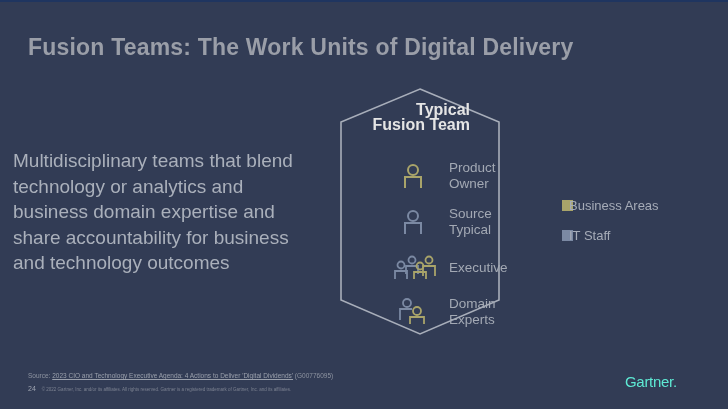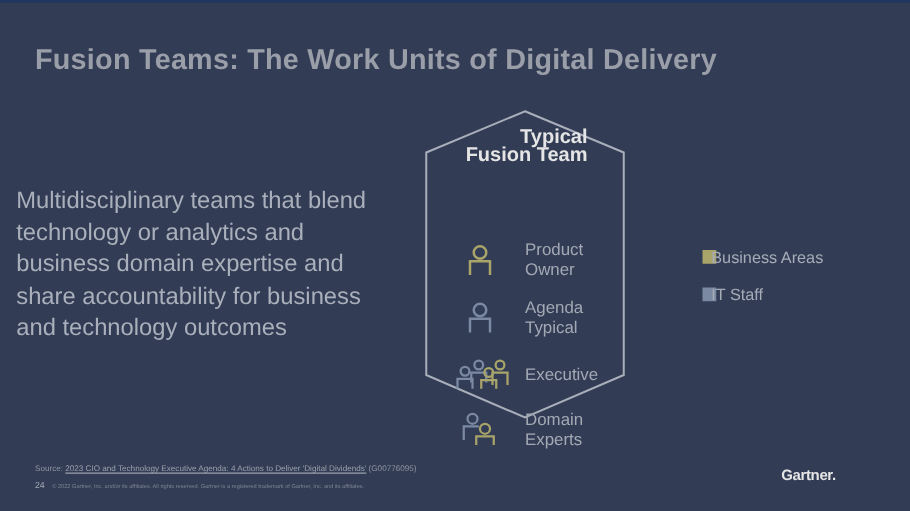--- a/index.html
+++ b/index.html
@@ -3,31 +3,31 @@
 <meta charset="utf-8">
 <style>
   html, body { margin:0; padding:0; }
   body { width:728px; height:409px; overflow:hidden; background:#323c55; font-family:"Liberation Sans", sans-serif; position:relative; }
   .topline { position:absolute; left:0; top:0; width:728px; height:2px; background:#1f3560; }
   .title { position:absolute; left:28px; top:34px; font-size:23px; font-weight:bold; color:#9a9ea8; letter-spacing:0.2px; white-space:nowrap; }
   .desc { position:absolute; left:13px; top:148px; width:290px; font-size:19px; line-height:25.5px; color:#aab0bb; }
   .hex { position:absolute; left:340px; top:88px; width:160px; height:250px; }
   .team-head { position:absolute; left:370px; top:102px; width:100px; text-align:right; color:#e5e5e5; font-size:16px; line-height:15px; }
   .team-head .b { font-weight:bold; }
-  .role { position:absolute; left:363px; width:130px; height:40px;margin-top:32px; }
+  .role { position:absolute; left:392px; width:130px; height:40px; }
   .role svg { position:absolute; left:0; top:0; }
   .role .lbl { position:absolute; left:57px; top:0; font-size:13.5px; line-height:15.5px; color:#a3a9b4; white-space:nowrap; }
   .legend-item { position:absolute; left:562px; height:16px; font-size:13px; color:#a6acb8; }
   .legend-item .sw { position:absolute; left:0; top:2px; width:11px; height:11px; }
   .legend-item .t { position:absolute; left:7px; top:0; white-space:nowrap; }
   .source { position:absolute; left:28px; top:372px; font-size:6.5px; color:#8e94a1; white-space:nowrap; }
   .source a { color:#9aa0ac; text-decoration:underline; }
   .copy { position:absolute; left:28px; top:385px; font-size:4.5px; color:#7c8291; white-space:nowrap; }
   .copy .pg { font-size:7px; color:#a0a6b2; margin-right:6px; }
-  .logo { position:absolute; left:625px; top:373px; font-size:12px; font-weight:bold; color:#e5e5e5; letter-spacing:-0.3px; }
+  .logo { position:absolute; left:625px; top:373px; font-size:15px; font-weight:normal; color:#5eead4; letter-spacing:-0.3px; }
 </style>
 </head>
 <body>
 
 <div class="topline"></div>
 
 <div class="title">Fusion Teams: The Work Units of Digital Delivery</div>
 
 <div class="desc">Multidisciplinary teams that blend technology or analytics and business domain expertise and share accountability for business and technology outcomes</div>
 
@@ -50,21 +50,21 @@
     <div>Owner</div>
   </div>
 </div>
 
 <div class="role" style="top:206px;">
   <svg width="40" height="32" viewBox="0 0 40 32">
     <circle cx="21" cy="10" r="5" fill="none" stroke="#7b89a3" stroke-width="2"></circle>
     <path d="M13 28 V17 H29 V28" fill="none" stroke="#7b89a3" stroke-width="2"></path>
   </svg>
   <div class="lbl">
-    <div>Agenda</div>
+    <div>Source</div>
     <div>Typical</div>
   </div>
 </div>
 
 <div class="role" style="top:252px;">
   <svg width="50" height="32" viewBox="0 0 50 32">
     <circle cx="9" cy="13" r="3.5" fill="none" stroke="#7b89a3" stroke-width="1.8"></circle>
     <path d="M3 27 V19 H15 V27" fill="none" stroke="#7b89a3" stroke-width="1.8"></path>
     <circle cx="20" cy="8" r="3.5" fill="none" stroke="#7b89a3" stroke-width="1.8"></circle>
     <path d="M14 22 V14 H26 V22" fill="none" stroke="#7b89a3" stroke-width="1.8"></path>

